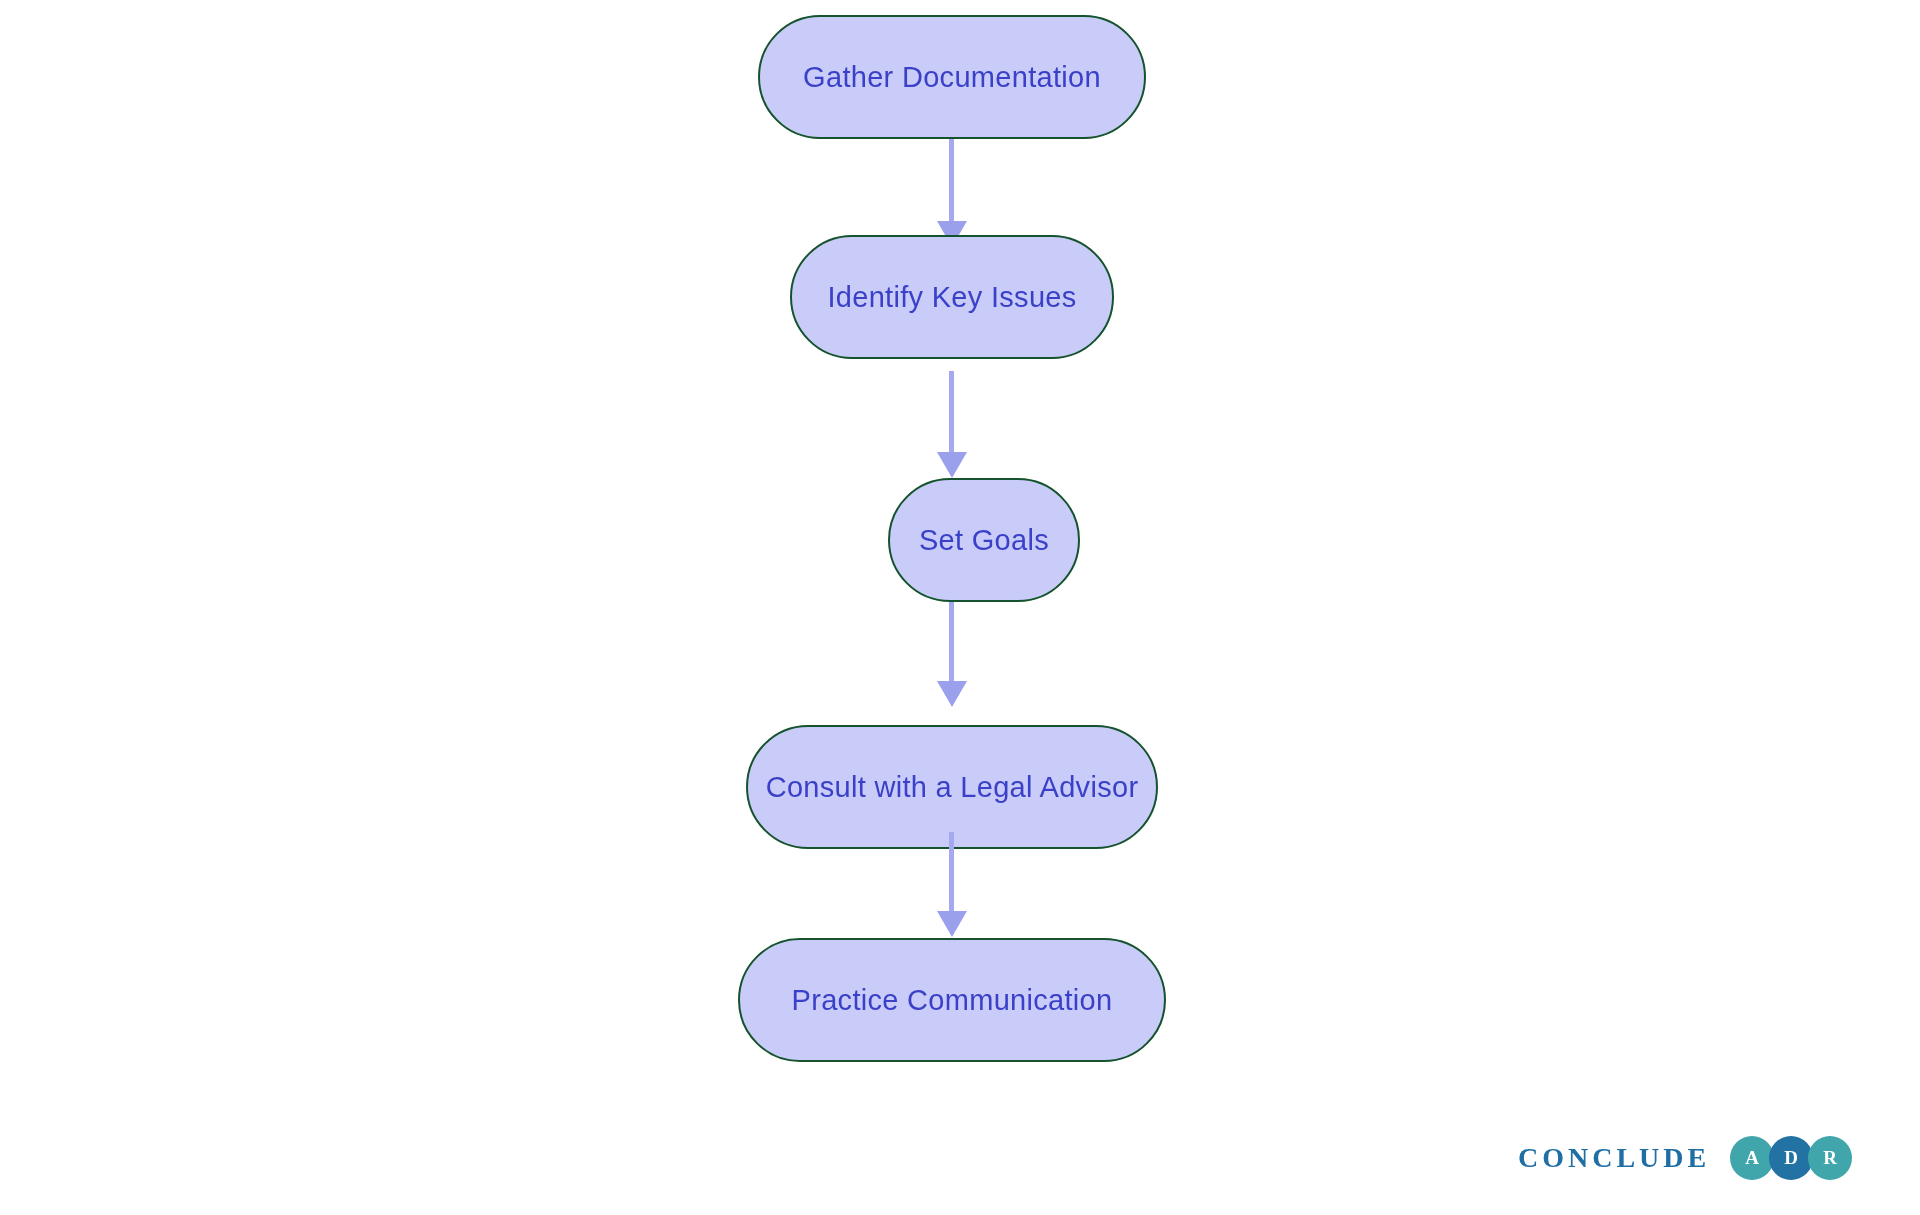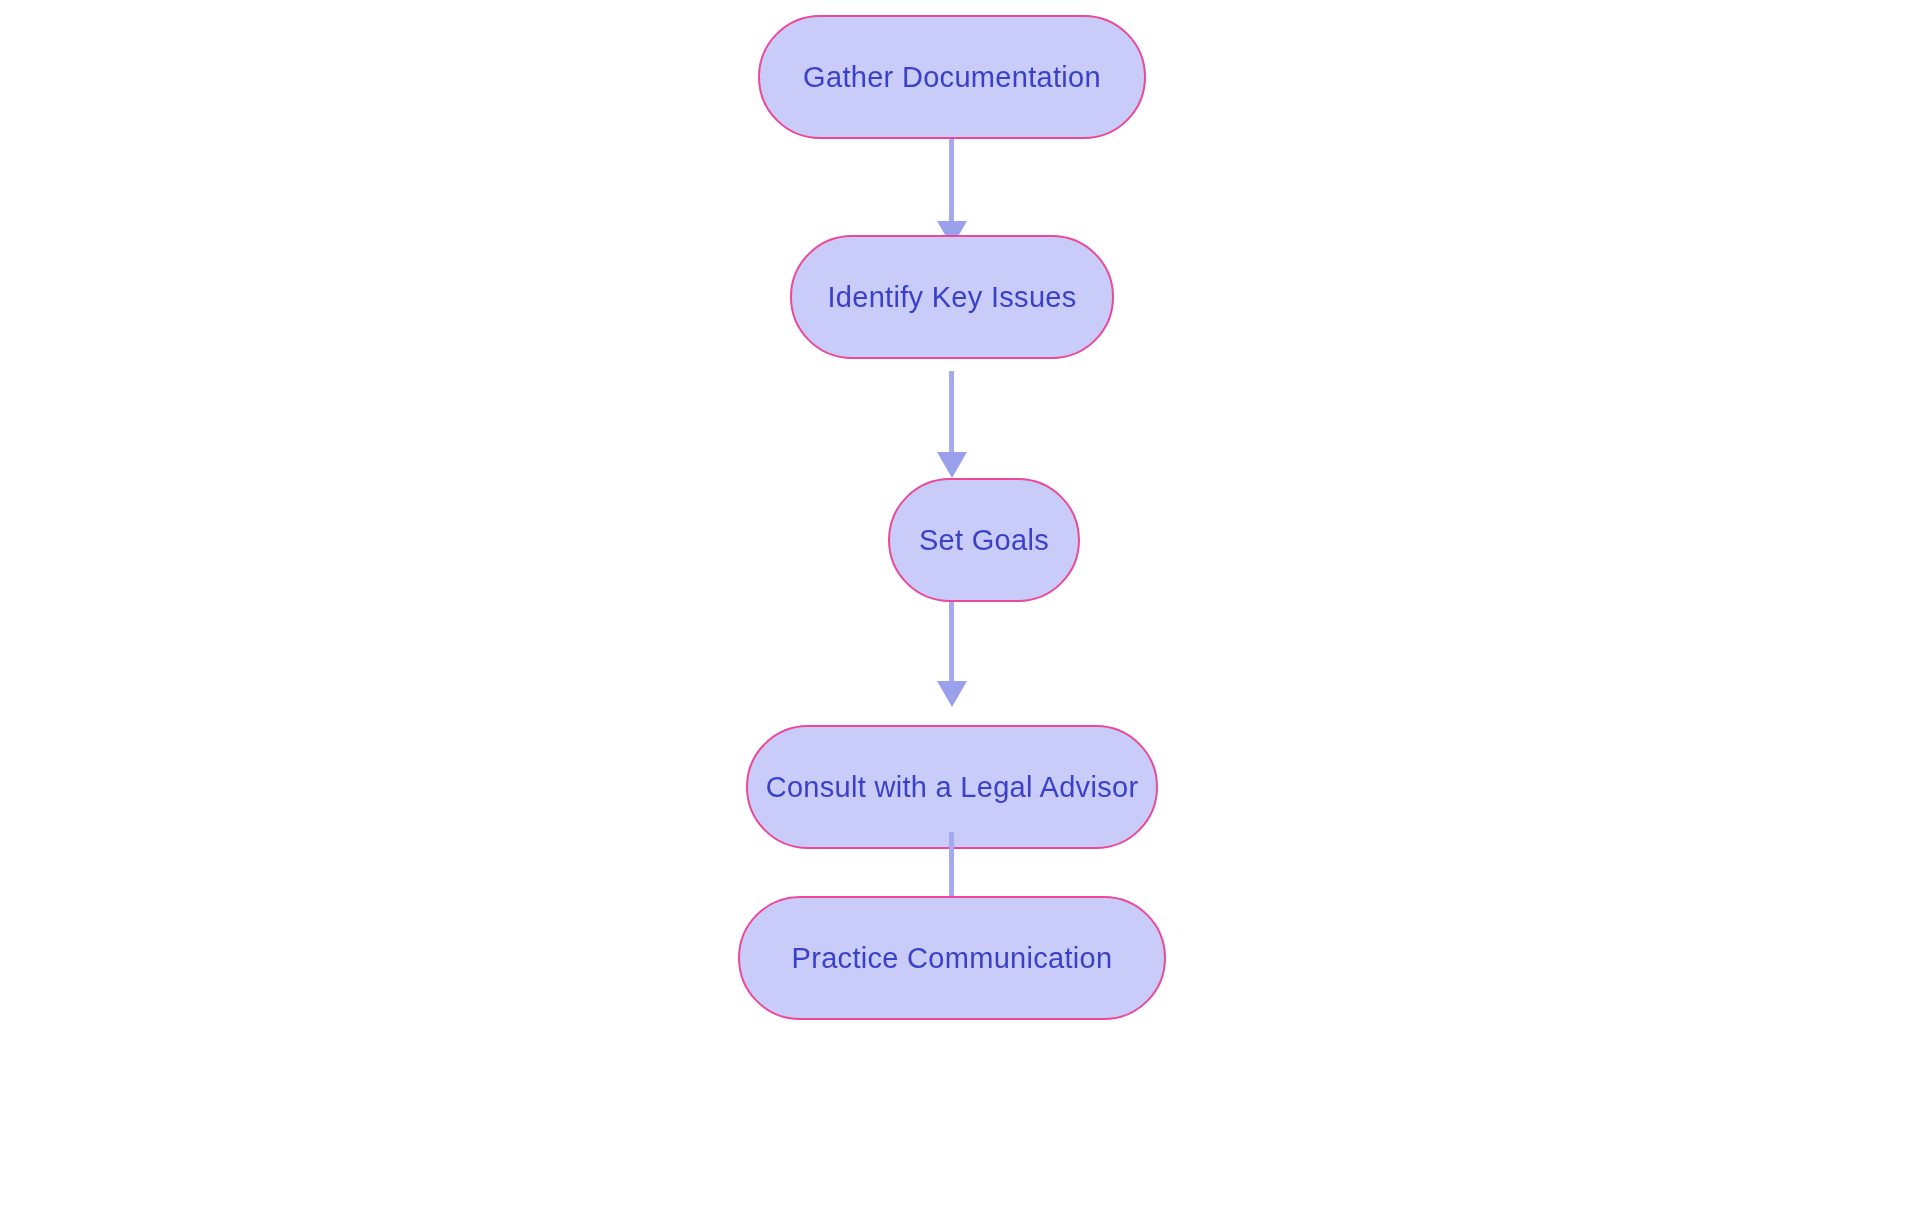--- a/index.html
+++ b/index.html
@@ -18,34 +18,34 @@
 
   
   .node {
     position: absolute;
     height: 124px;
     box-sizing: border-box;
     display: flex;
     align-items: center;
     justify-content: center;
     background: #c9ccf8;
-    border: 2px solid #ec4899;
+    border: 2px solid #14532d;
     border-radius: 70px;
   }
   .node .label {
     color: #3a41c8;
     font-size: 29px;
     letter-spacing: 0.3px;
     white-space: nowrap;
   }
   .node-1 { left: 758px; top: 15px;  width: 388px; }
   .node-2 { left: 790px; top: 235px; width: 324px; }
   .node-3 { left: 888px; top: 478px; width: 192px; }
   .node-4 { left: 746px; top: 725px; width: 412px; }
-  .node-5 { left: 738px; top: 896px; width: 428px; }
+  .node-5 { left: 738px; top: 938px; width: 428px; }
 
   
   .arrow {
     position: absolute;
     left: 937px;
     width: 30px;
   }
   .arrow .stem {
     position: absolute;
     left: 12px;
@@ -144,14 +144,28 @@
 
   <div class="arrow arrow-4">
     <div class="stem"></div>
     <div class="head"></div>
   </div>
 
   <div class="node node-5">
     <span class="label">Practice Communication</span>
   </div>
 
+  <div class="logo">
+    <span class="logo-text">CONCLUDE</span>
+    <span class="badges">
+      <span class="badge badge-teal">
+        <span>A</span>
+      </span>
+      <span class="badge badge-blue">
+        <span>D</span>
+      </span>
+      <span class="badge badge-teal">
+        <span>R</span>
+      </span>
+    </span>
+  </div>
 
 </div>
 
 </body></html>

